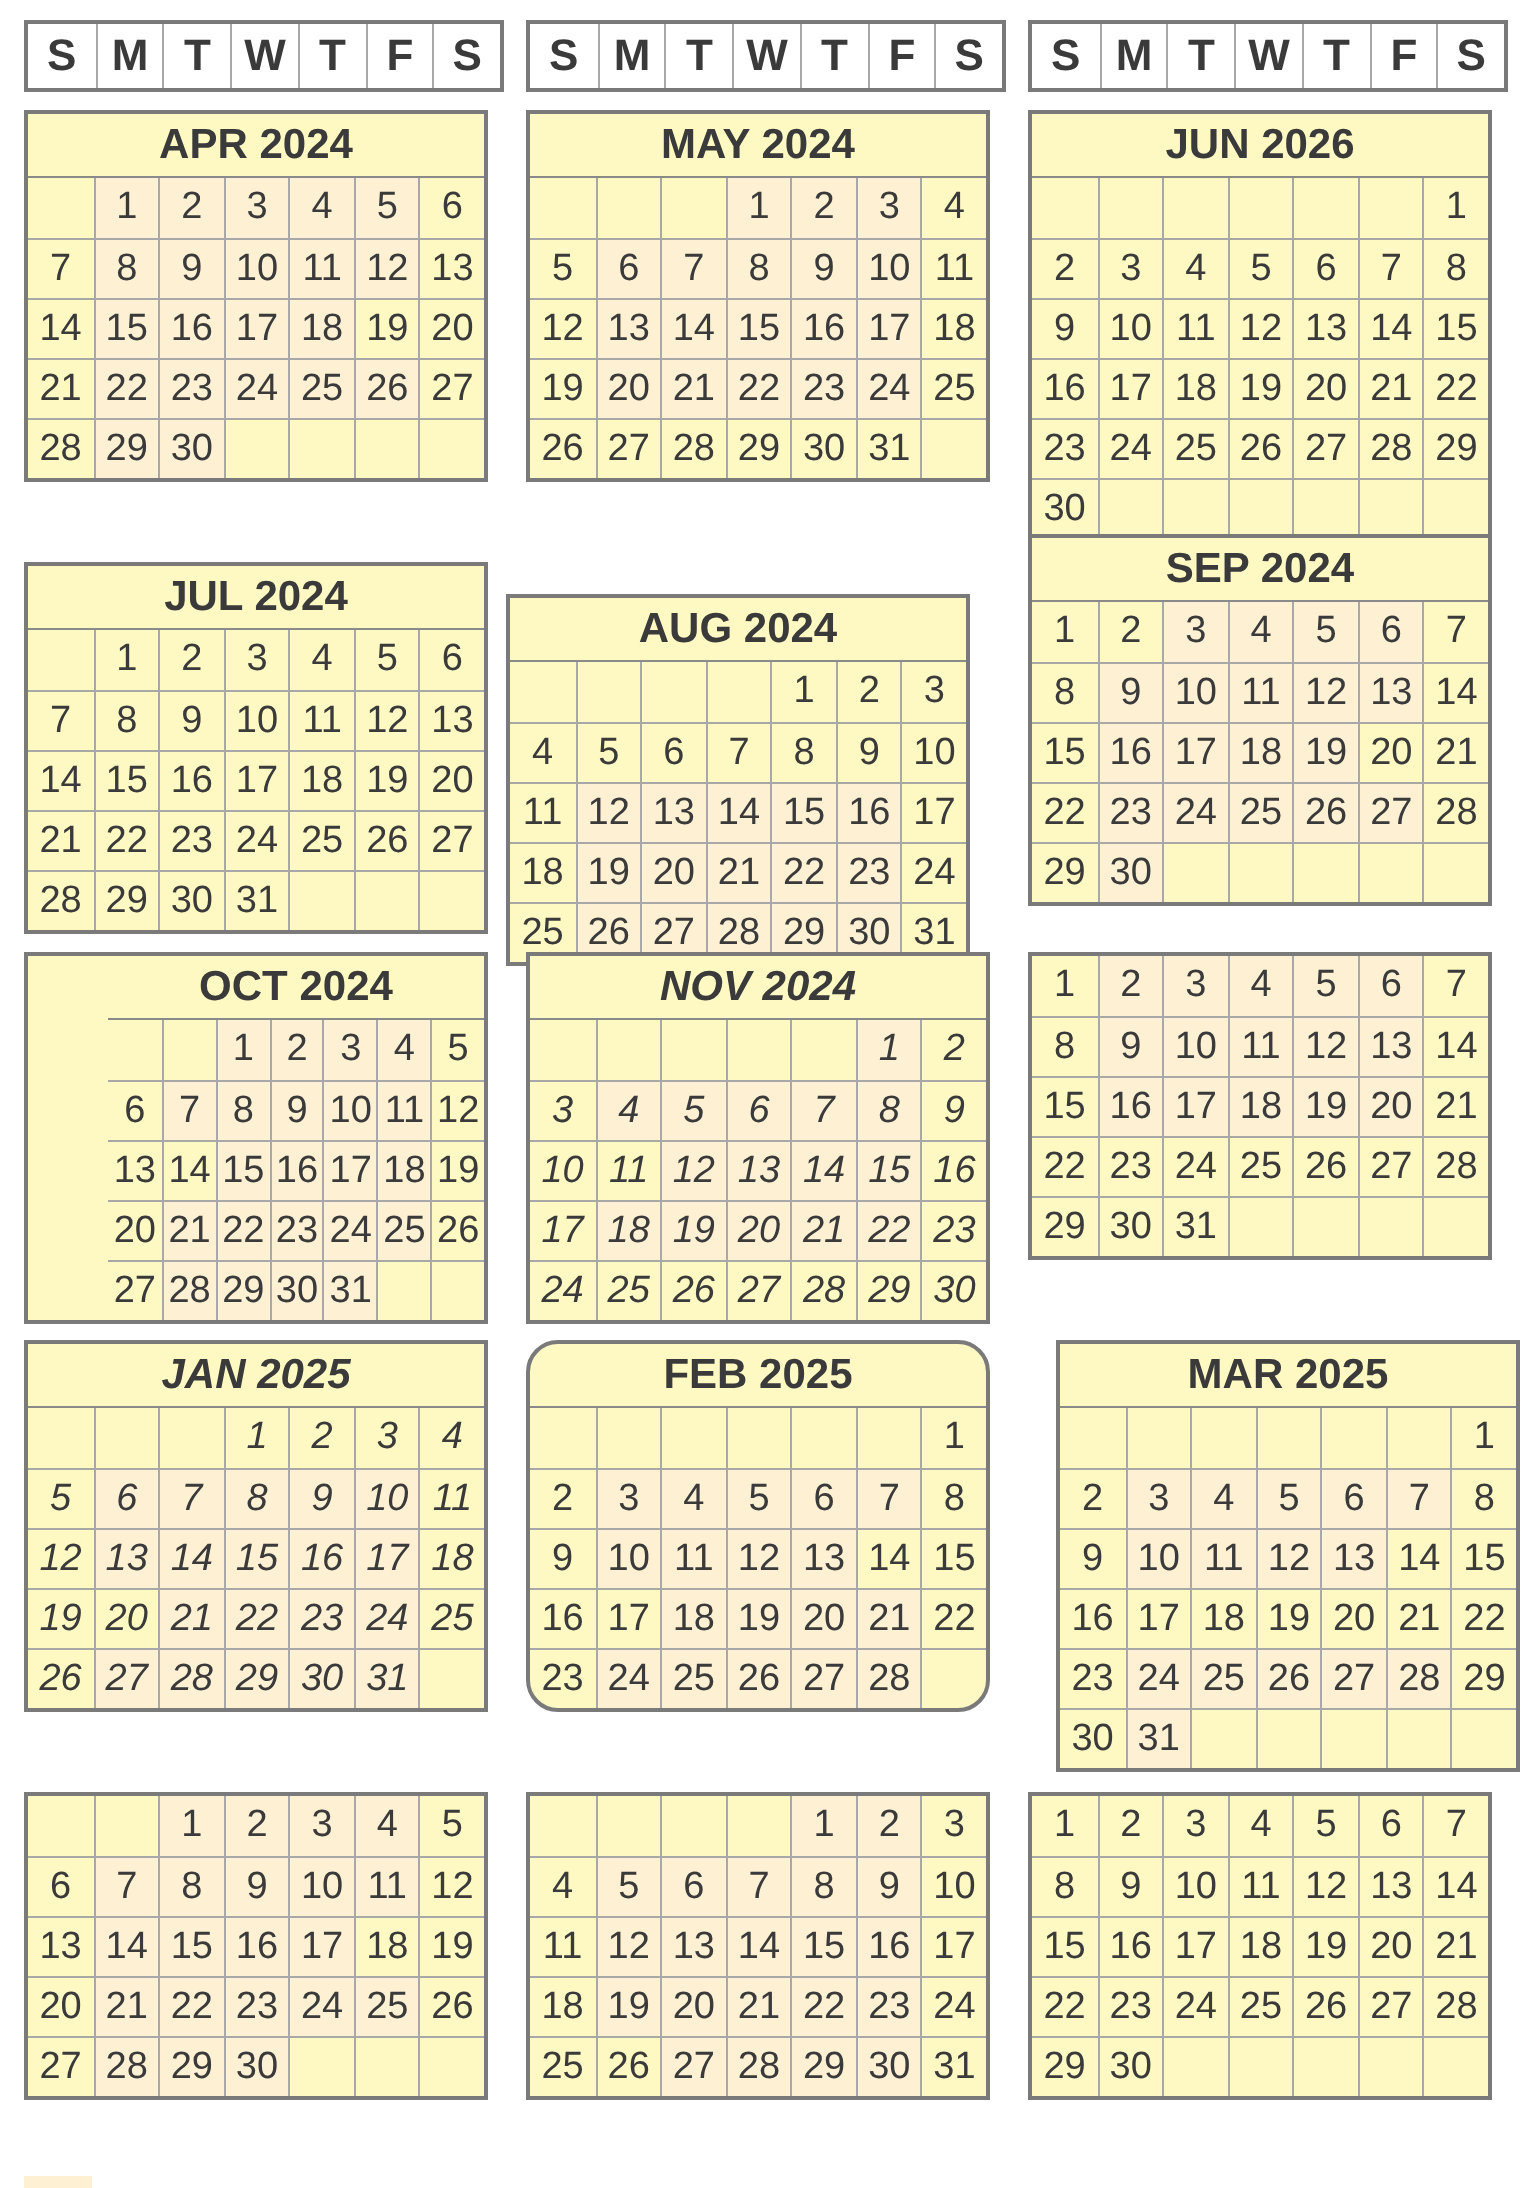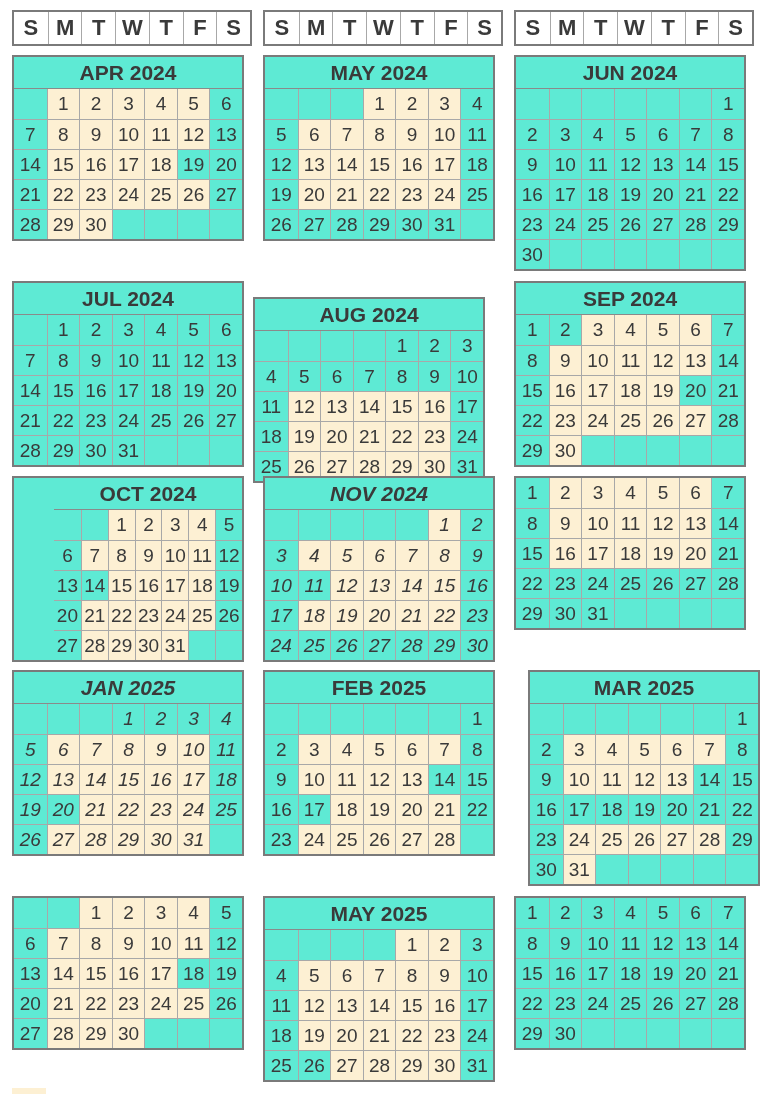--- a/index.html
+++ b/index.html
@@ -3,21 +3,21 @@
 <meta charset="utf-8">
 <style>
   html, body { margin:0; padding:0; background:#ffffff; }
   body { width:768px; height:1094px; position:relative; overflow:hidden;
          font-family:"Liberation Sans", sans-serif; color:#3a3a3a; }
   .wk { position:absolute; top:10px; width:240px; height:36px; display:grid;
         grid-template-columns:repeat(7,1fr); border:2px solid #7a7a7a; box-sizing:border-box; }
   .wk span { display:flex; align-items:center; justify-content:center;
              font-weight:bold; font-size:22px; border-left:1px solid #a8a8a8; color:#3a3a3a; }
   .wk span:first-child { border-left:none; }
-  .month { position:absolute; width:232px; border:2px solid #7a7a7a; box-sizing:border-box; background:#5eead4; }
+  .month { position:absolute; width:232px; border:2px solid #7a7a7a; box-sizing:border-box; background:#fef9c3; }
   .mtitle { height:31px; display:flex; align-items:center; justify-content:center;
             font-weight:bold; font-size:21px; border-bottom:1px solid #8a8a8a; color:#3a3a3a; }
   .grid { display:grid; grid-template-columns:repeat(7,1fr); }
   .cell { height:30px; display:flex; align-items:center; justify-content:center;
           font-size:19px; border-left:1px solid #a8a8a8; border-top:1px solid #a8a8a8; box-sizing:border-box; color:#3a3a3a; }
   .cell:nth-child(7n+1) { border-left:none; }
   .cell.r0 { border-top:none; }
   .cell.hl { background:#fdf0d3; }
   .legend { position:absolute; left:12px; top:1088px; width:34px; height:6px; background:#fdf0d3; }
 </style>
@@ -126,21 +126,21 @@
         <div class="cell">26</div>
         <div class="cell">27</div>
         <div class="cell">28</div>
         <div class="cell">29</div>
         <div class="cell">30</div>
         <div class="cell">31</div>
         <div class="cell"></div>
       </div>
     </div>
     <div class="month" style="left: 514px; top: 55px;">
-      <div class="mtitle">JUN 2024</div>
+      <div class="mtitle">JUN 2026</div>
       <div class="grid">
         <div class="cell r0"></div>
         <div class="cell r0"></div>
         <div class="cell r0"></div>
         <div class="cell r0"></div>
         <div class="cell r0"></div>
         <div class="cell r0"></div>
         <div class="cell r0">1</div>
         <div class="cell">2</div>
         <div class="cell">3</div>
@@ -252,21 +252,21 @@
         <div class="cell">24</div>
         <div class="cell">25</div>
         <div class="cell hl">26</div>
         <div class="cell hl">27</div>
         <div class="cell hl">28</div>
         <div class="cell hl">29</div>
         <div class="cell hl">30</div>
         <div class="cell">31</div>
       </div>
     </div>
-    <div class="month" style="left: 514px; top: 281px;">
+    <div class="month" style="left: 514px; top: 267px;">
       <div class="mtitle">SEP 2024</div>
       <div class="grid">
         <div class="cell r0">1</div>
         <div class="cell r0">2</div>
         <div class="cell r0 hl">3</div>
         <div class="cell r0 hl">4</div>
         <div class="cell r0 hl">5</div>
         <div class="cell r0 hl">6</div>
         <div class="cell r0">7</div>
         <div class="cell">8</div>
@@ -451,21 +451,21 @@
         <div class="cell">25</div>
         <div class="cell">26</div>
         <div class="cell hl">27</div>
         <div class="cell hl">28</div>
         <div class="cell hl">29</div>
         <div class="cell hl">30</div>
         <div class="cell hl">31</div>
         <div class="cell"></div>
       </div>
     </div>
-    <div class="month" style="left: 263px; top: 670px;">
+    <div class="month" style="left: 263px; top: 670px; border-radius: 16px;">
       <div class="mtitle">FEB 2025</div>
       <div class="grid">
         <div class="cell r0"></div>
         <div class="cell r0"></div>
         <div class="cell r0"></div>
         <div class="cell r0"></div>
         <div class="cell r0"></div>
         <div class="cell r0"></div>
         <div class="cell r0">1</div>
         <div class="cell">2</div>
@@ -578,21 +578,20 @@
         <div class="cell">27</div>
         <div class="cell hl">28</div>
         <div class="cell hl">29</div>
         <div class="cell hl">30</div>
         <div class="cell"></div>
         <div class="cell"></div>
         <div class="cell"></div>
       </div>
     </div>
     <div class="month" style="left: 263px; top: 896px;">
-      <div class="mtitle">MAY 2025</div>
       <div class="grid">
         <div class="cell r0"></div>
         <div class="cell r0"></div>
         <div class="cell r0"></div>
         <div class="cell r0"></div>
         <div class="cell r0 hl">1</div>
         <div class="cell r0 hl">2</div>
         <div class="cell r0">3</div>
         <div class="cell">4</div>
         <div class="cell hl">5</div>

